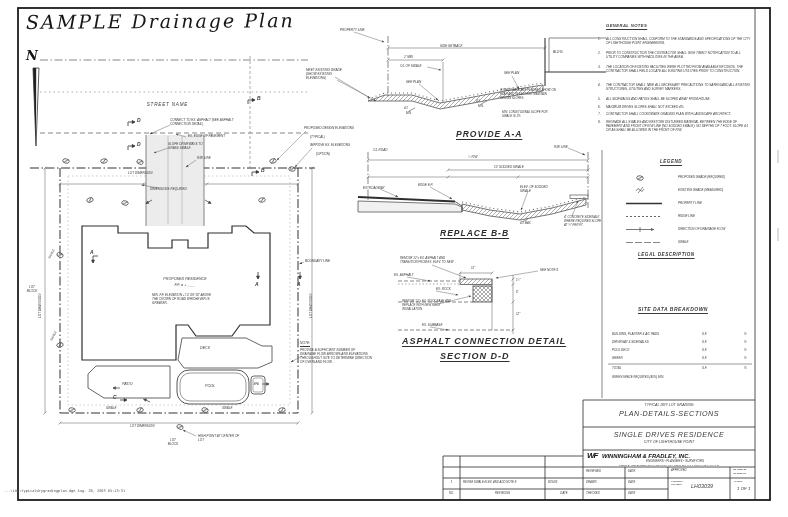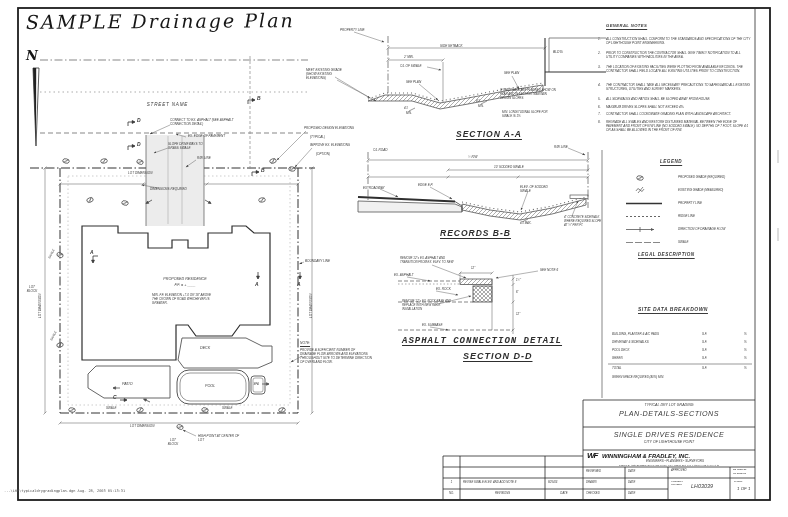--- a/index.html
+++ b/index.html
@@ -324,45 +324,45 @@
 <div class="an w" style="left:306px;top:68px;width:44px;font-size:3.1px;">MEET EXISTING GRADE (SHOW EXISTING ELEVATIONS)</div>
 <div class="an" style="left:406px;top:80px;font-size:3.1px;">SEE PLAN</div>
 <div class="an" style="left:504px;top:71px;font-size:3.1px;">SEE PLAN</div>
 <div class="an" style="left:553px;top:50px;font-size:3.3px;">BLD'G.</div>
 <div class="an" style="left:404px;top:107px;font-size:2.8px;">4:1</div>
 <div class="an" style="left:406px;top:112px;font-size:2.8px;">MIN.</div>
 <div class="an" style="left:476px;top:100px;font-size:2.8px;">4:1</div>
 <div class="an" style="left:478px;top:105px;font-size:2.8px;">MIN.</div>
 <div class="an w" style="left:500px;top:89px;width:58px;font-size:2.9px;">IF WALKWAYS ARE PLANNED SHOW ON PLAN AND IN SECTION. MAINTAIN DESIGN SLOPES</div>
 <div class="an w" style="left:502px;top:111px;width:52px;font-size:2.9px;">MIN. LONGITUDINAL SLOPE FOR SWALE IS 1%</div>
-<div class="an sec-title" style="left:456px;top:129px;">SECTION  A-A</div>
+<div class="an sec-title" style="left:456px;top:129px;">PROVIDE  A-A</div>
 
 <div class="an" style="left:373px;top:148px;font-size:3.1px;">C/L ROAD</div>
 <div class="an" style="left:468px;top:155px;font-size:3.1px;">½ R/W</div>
 <div class="an" style="left:494px;top:164.5px;font-size:3.1px;">10' SODDED SWALE</div>
 <div class="an" style="left:363px;top:185.5px;font-size:3.1px;">EX. ROADWAY</div>
 <div class="an" style="left:418px;top:183px;font-size:3.1px;">EDGE E.P.</div>
 <div class="an w" style="left:520px;top:185px;width:36px;font-size:3.1px;">ELEV. OF SODDED SWALE</div>
 <div class="an" style="left:554px;top:144.5px;font-size:3.1px;">R/W LINE</div>
 <div class="an w" style="left:564px;top:216px;width:40px;font-size:2.9px;">4" CONCRETE SIDEWALK WHERE REQUIRED SLOPE AT ¼" PER FT.</div>
 <div class="an" style="left:520px;top:222px;font-size:2.8px;">4:1 MAX.</div>
-<div class="an sec-title" style="left:440px;top:228px;">RECORDS  B-B</div>
+<div class="an sec-title" style="left:440px;top:228px;">REPLACE  B-B</div>
 
 <div class="an w" style="left:400px;top:257px;width:54px;font-size:2.9px;">REMOVE 12"± EX. ASPHALT AND TRANSITION FROM EX. ELEV. TO NEW</div>
 <div class="an" style="left:394px;top:273px;font-size:3.1px;">EX. ASPHALT</div>
 <div class="an" style="left:540px;top:268px;font-size:3.1px;">SEE NOTE 6</div>
 <div class="an" style="left:436px;top:287px;font-size:3.1px;">EX. ROCK</div>
 <div class="an w" style="left:402px;top:300px;width:50px;font-size:2.9px;">REMOVE 12"± EX. ROCK BASE AND REPLACE WITH NEW ROCK INSTALLATION</div>
 <div class="an" style="left:422px;top:323px;font-size:3.1px;">EX. SUBBASE</div>
 <div class="an" style="left:471px;top:267px;font-size:2.9px;">12"</div>
 <div class="an" style="left:516px;top:279px;font-size:2.9px;">1½"</div>
 <div class="an" style="left:516px;top:291px;font-size:2.9px;">6"</div>
 <div class="an" style="left:516px;top:313px;font-size:2.9px;">12"</div>
-<div class="an sec-title" style="left:402px;top:336px;font-size:9px;font-family:Liberation Mono, monospace;">ASPHALT  CONNECTION  DETAIL</div>
-<div class="an sec-title" style="left:440px;top:351px;font-size:9px;margin-left:23px;">SECTION  D-D</div>
+<div class="an sec-title" style="left:402px;top:336px;font-size:9px;">ASPHALT  CONNECTION  DETAIL</div>
+<div class="an sec-title" style="left:440px;top:351px;font-size:9px;">SECTION  D-D</div>
 
 <div class="an ul b" style="left:606px;top:23px;font-size:4.2px;letter-spacing:.4px;">GENERAL NOTES</div>
 <div class="an" style="left:598px;top:37px;font-size:3.1px;">1.</div>
 <div class="an w" style="left:606px;top:37px;width:146px;font-size:3.1px;">ALL CONSTRUCTION SHALL CONFORM TO THE STANDARDS AND SPECIFICATIONS OF THE CITY OF LIGHTHOUSE POINT ENGINEERING.</div>
 <div class="an" style="left:598px;top:51px;font-size:3.1px;">2.</div>
 <div class="an w" style="left:606px;top:51px;width:146px;font-size:3.1px;">PRIOR TO CONSTRUCTION THE CONTRACTOR SHALL GIVE TIMELY NOTIFICATION TO ALL UTILITY COMPANIES WITH FACILITIES IN THE AREA.</div>
 <div class="an" style="left:598px;top:65px;font-size:3.1px;">3.</div>
 <div class="an w" style="left:606px;top:65px;width:146px;font-size:3.1px;">THE LOCATION OF EXISTING FACILITIES WERE PLOTTED FROM AVAILABLE RECORDS. THE CONTRACTOR SHALL FIELD LOCATE ALL EXISTING UTILITIES PRIOR TO CONSTRUCTION.</div>
 <div class="an" style="left:598px;top:83px;font-size:3.1px;">4.</div>
 <div class="an w" style="left:606px;top:83px;width:146px;font-size:3.1px;">THE CONTRACTOR SHALL TAKE ALL NECESSARY PRECAUTIONS TO SAFEGUARD ALL EXISTING STRUCTURES, UTILITIES AND SURVEY MARKERS.</div>

